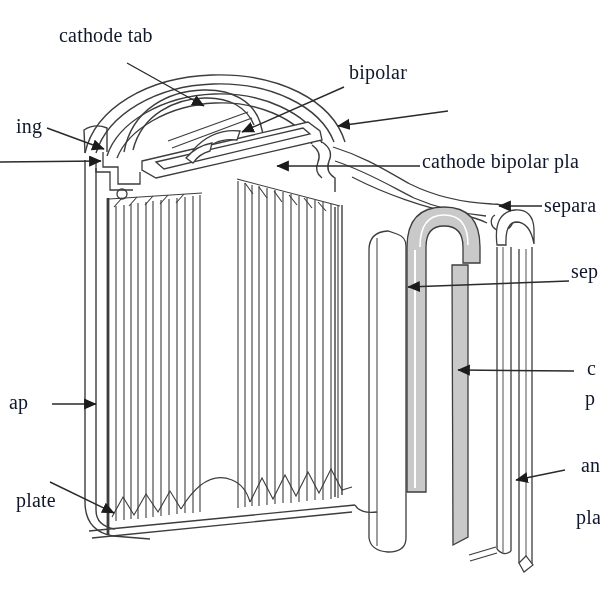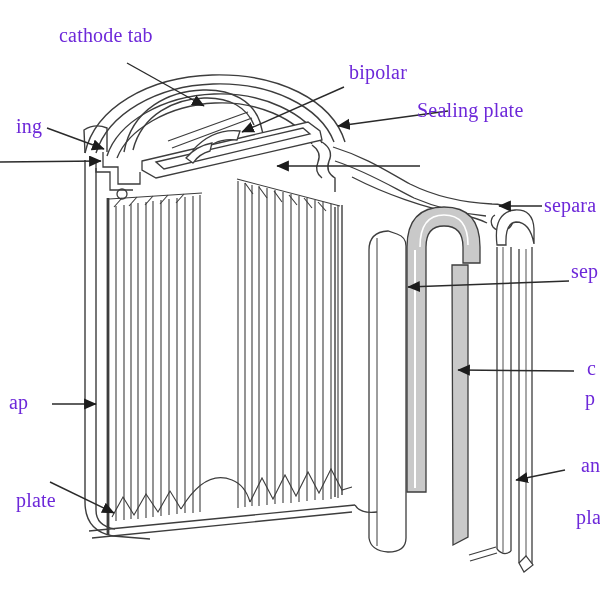--- a/index.html
+++ b/index.html
@@ -6,21 +6,21 @@
   body{
     width:600px;height:600px;overflow:hidden;background:#ffffff;
     font-family:"Liberation Serif","DejaVu Serif",serif;
     position:relative;
   }
   .stage{position:absolute;left:0;top:0;width:600px;height:600px;}
   svg{position:absolute;left:0;top:0;}
   .lbl{
     position:absolute;
     font-size:20px;
-    color:#6d28d9;
+    color:#0f172a;
     white-space:nowrap;
     line-height:22px;
     letter-spacing:0.2px;
   }
 </style>
 </head>
 <body>
 
 <div class="stage">
 
@@ -139,21 +139,21 @@
       <line x1="574" y1="371" x2="458" y2="370" marker-end="url(#ah)"></line>
       <line x1="565" y1="470" x2="516" y2="480" marker-end="url(#ah)"></line>
       <line x1="52" y1="404" x2="96" y2="404" marker-end="url(#ah)"></line>
       <line x1="50" y1="482" x2="114" y2="513" marker-end="url(#ah)"></line>
     </g>
   </svg>
 
   <div class="lbl" style="left:59px;top:24px">cathode tab</div>
   <div class="lbl" style="left:16px;top:115px">ing</div>
   <div class="lbl" style="left:349px;top:61px">bipolar</div>
-  <div class="lbl" style="left:417px;top:99px">Sealing plate</div>
+  <div class="lbl" style="left:422px;top:150px">cathode bipolar pla</div>
   <div class="lbl" style="left:544px;top:194px">separa</div>
   <div class="lbl" style="left:571px;top:260px">sep</div>
   <div class="lbl" style="left:587px;top:357px">c</div>
   <div class="lbl" style="left:585px;top:387px">p</div>
   <div class="lbl" style="left:581px;top:454px">an</div>
   <div class="lbl" style="left:576px;top:506px">pla</div>
   <div class="lbl" style="left:9px;top:391px">ap</div>
   <div class="lbl" style="left:16px;top:489px">plate</div>
 </div>
 

